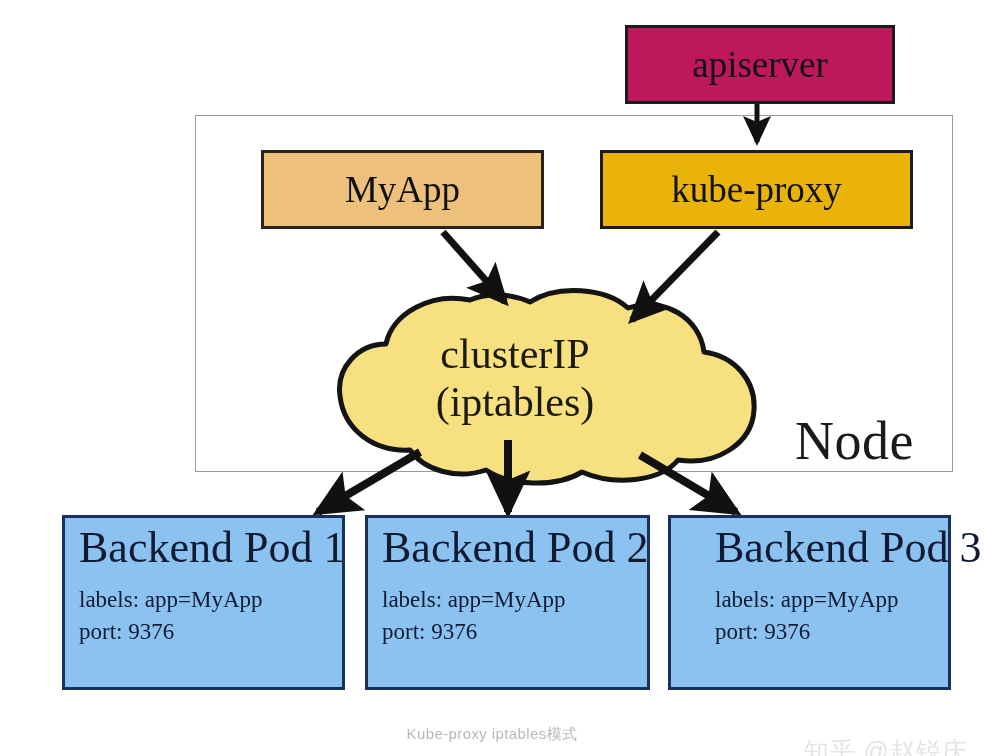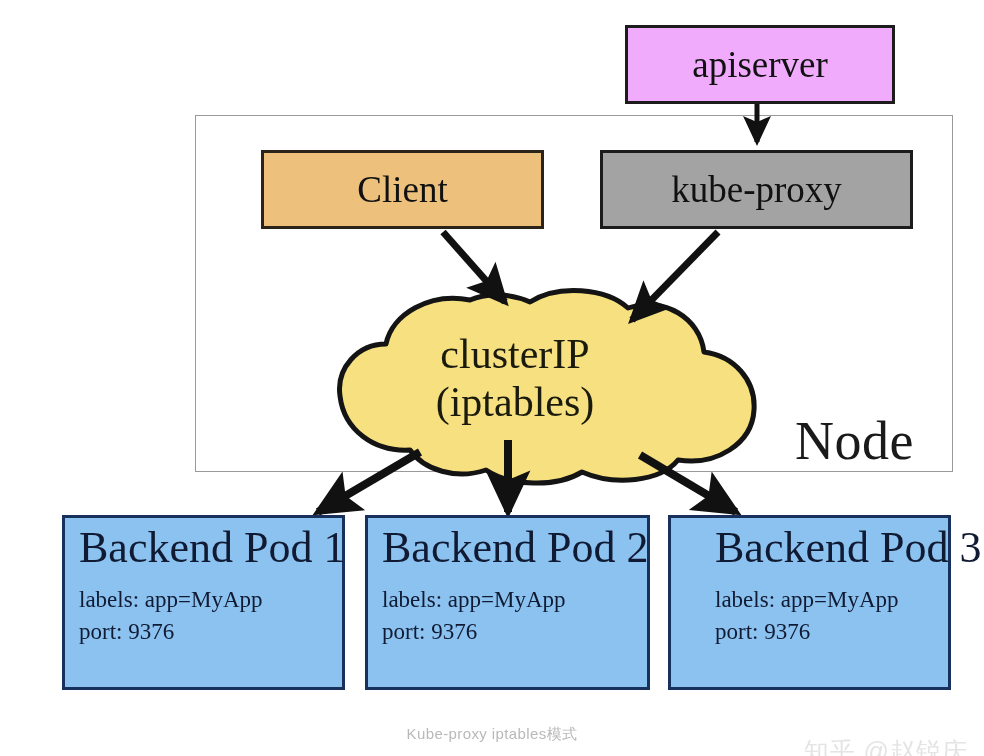--- a/index.html
+++ b/index.html
@@ -41,39 +41,39 @@
     align-items: center;
     justify-content: center;
     color: #111111;
     font-family: "Liberation Serif", serif;
   }
   .box-apiserver {
     left: 625px;
     top: 25px;
     width: 270px;
     height: 79px;
-    background: #f0abfc;
+    background: #be185d;
     border: 3px solid #1c1c1c;
     font-size: 37px;
   }
   .box-client {
     left: 261px;
     top: 150px;
     width: 283px;
     height: 79px;
     background: #edc17c;
     border: 3px solid #2b2218;
     font-size: 37px;
   }
   .box-kubeproxy {
     left: 600px;
     top: 150px;
     width: 313px;
     height: 79px;
-    background: #a3a3a3;
+    background: #eab308;
     border: 3px solid #1c1c1c;
     font-size: 37px;
   }
   .pod {
     position: absolute;
     box-sizing: border-box;
     background: #8cc2f0;
     border: 3px solid #18315c;
     padding: 10px 14px 0 14px;
     color: #101b33;
@@ -184,21 +184,21 @@
     <div>(iptables)</div>
   </div>
 
   <div class="node-label">Node</div>
 
   <div class="box box-apiserver">
     <span>apiserver</span>
   </div>
 
   <div class="box box-client">
-    <span>Client</span>
+    <span>MyApp</span>
   </div>
 
   <div class="box box-kubeproxy">
     <span>kube-proxy</span>
   </div>
 
   <div class="pod pod1">
     <div class="pod-title">Backend Pod 1</div>
     <div class="pod-line first">labels: app=MyApp</div>
     <div class="pod-line">port: 9376</div>

